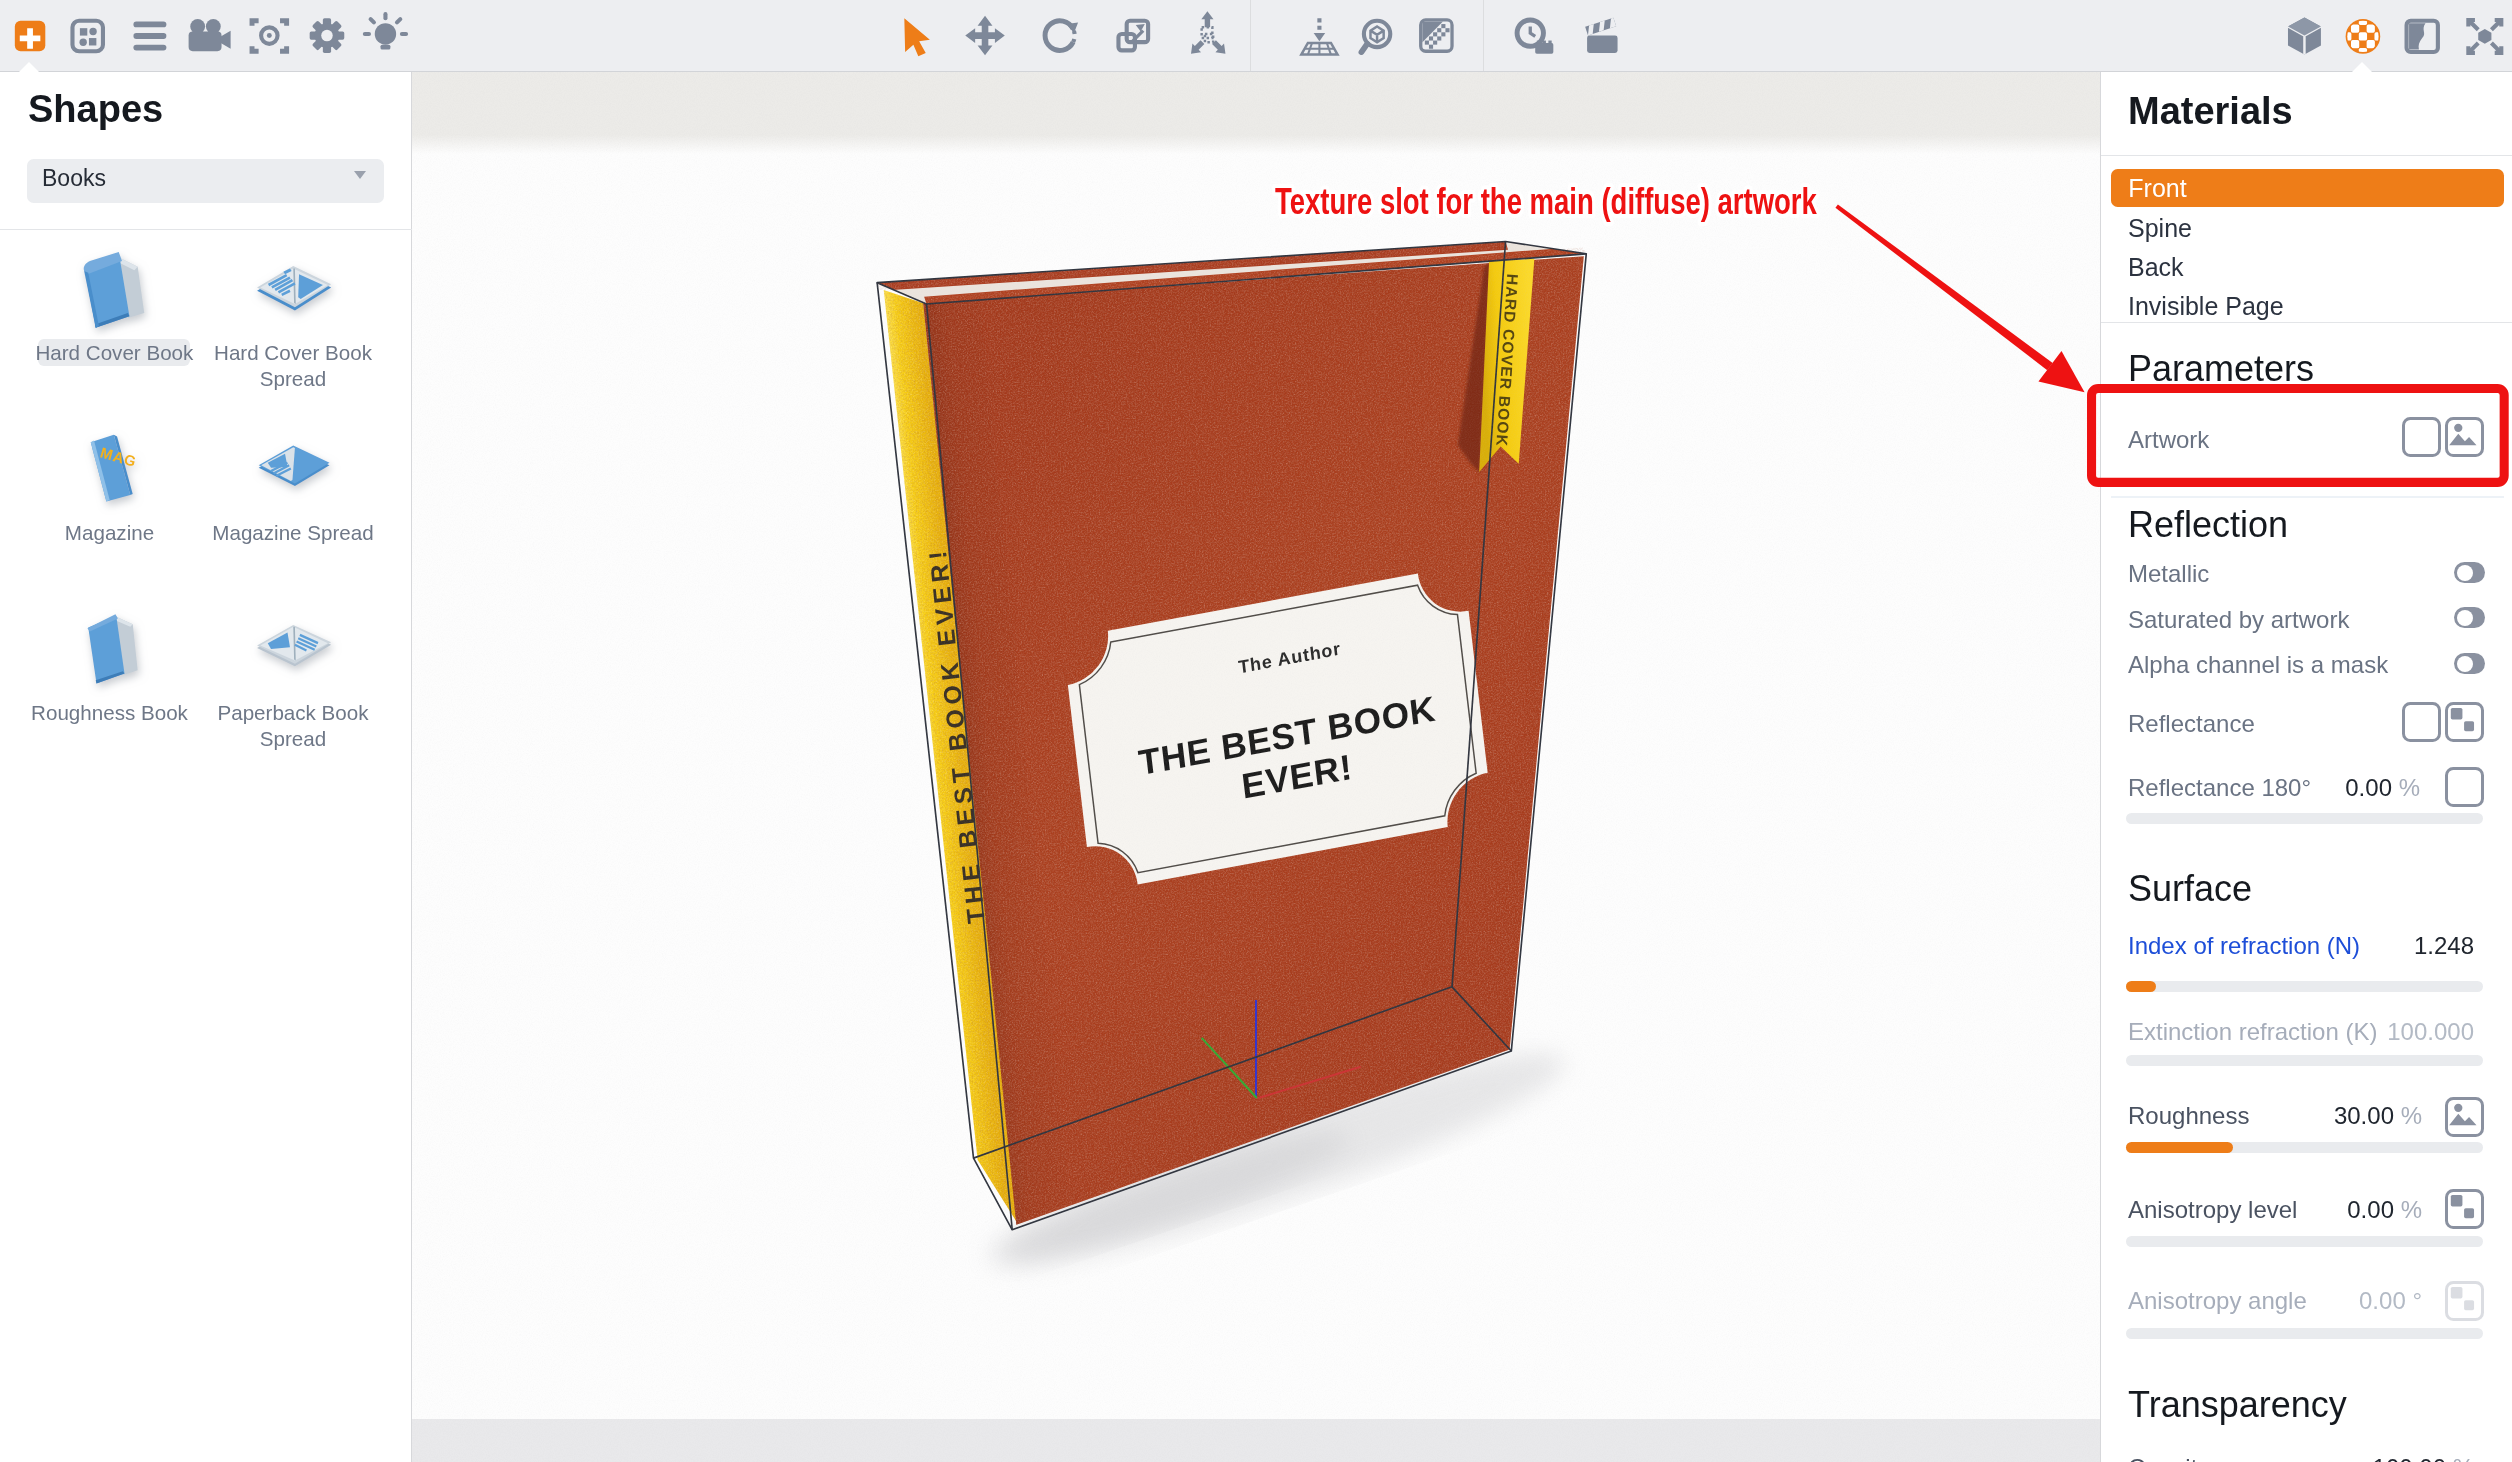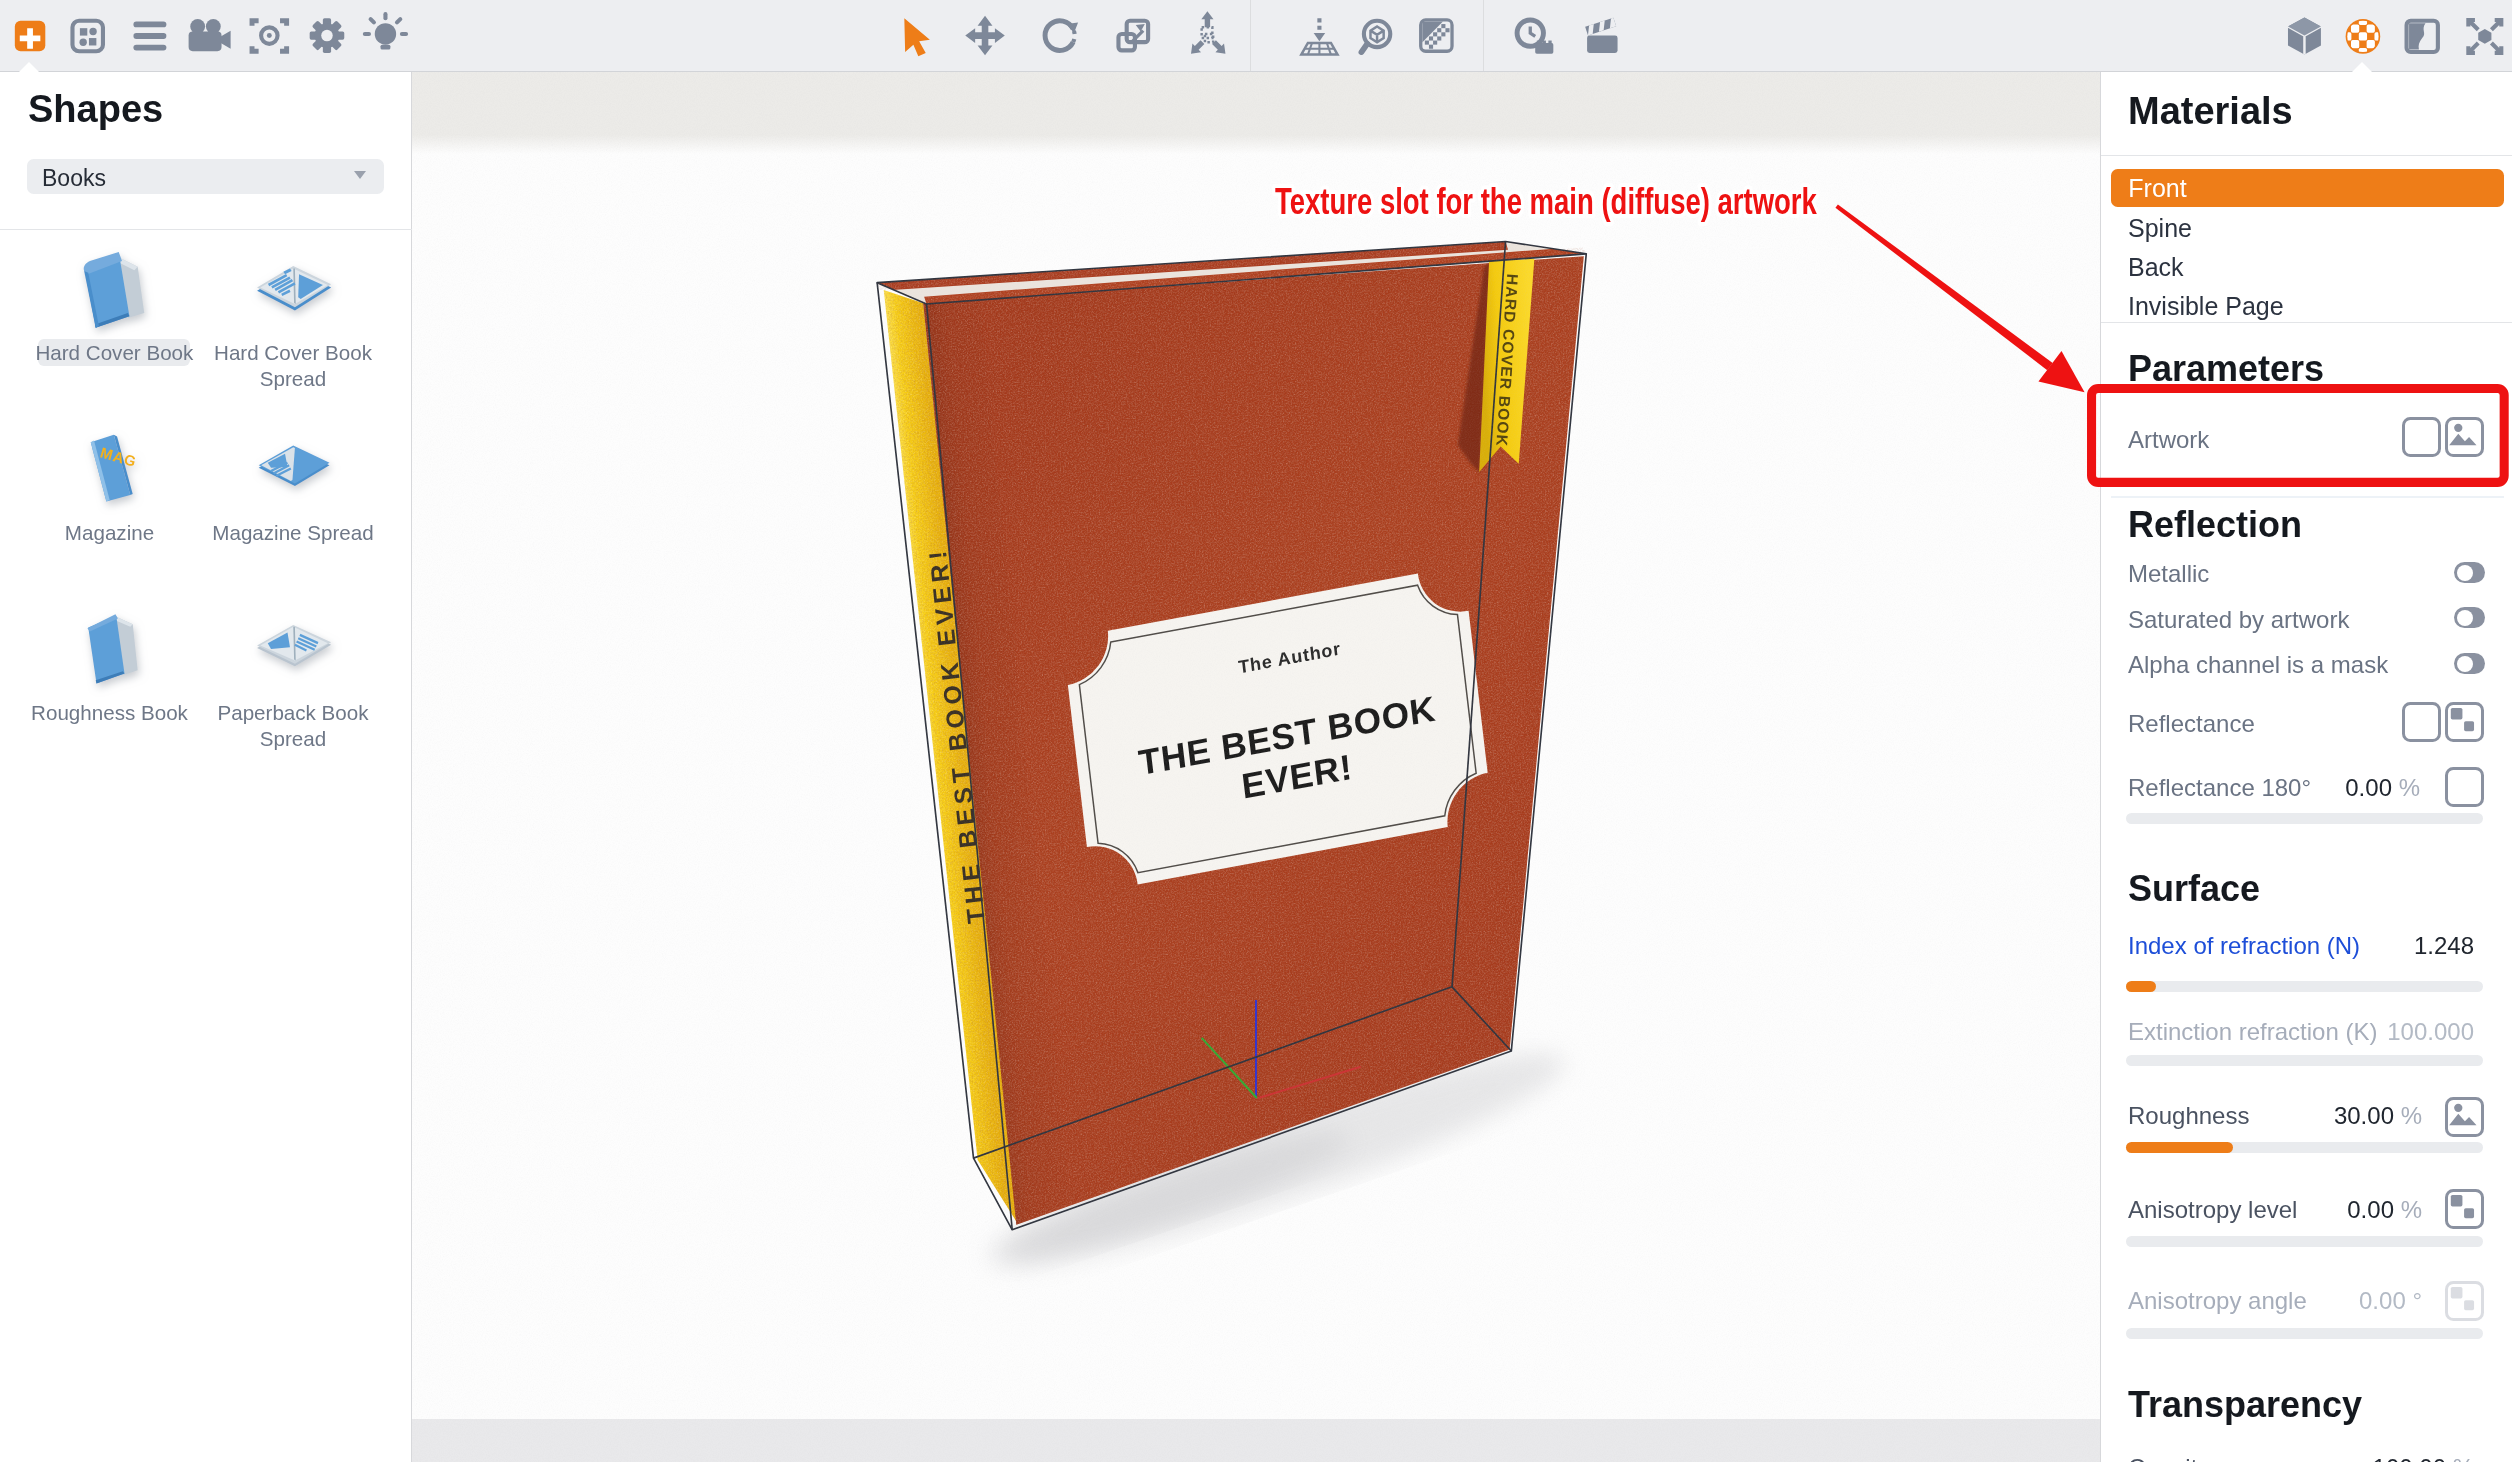--- a/index.html
+++ b/index.html
@@ -16,21 +16,21 @@
   #leftpanel { position:absolute; left:0; top:72px; width:412px; height:1391px;
     background:#fff; border-right:0.8px solid #d7d8db; z-index:20; }
   #rightpanel { position:absolute; left:2100px; top:72px; width:401px; height:1391px;
     background:#fff; border-left:0.8px solid #d7d8db; z-index:20; }
   
   #viewport { position:absolute; left:412px; top:72px; width:1689px; height:1391px;
     background:#fdfdfd; z-index:1; }
   #vtop { position:absolute; left:0; top:0; width:1689px; height:86px; background:linear-gradient(to bottom,#ecebe8 0 63px,#fdfdfd 82px); }
   #vbottom { position:absolute; left:0; top:1347px; width:1689px; height:44px; background:#e9e9eb; }
   .ptitle { position:absolute; font-weight:bold; font-size:38px; color:#15191f; letter-spacing:0px; }
-  .stitle { position:absolute; font-weight:bold; font-size:36px; color:#15191f; }
+  .stitle { position:absolute; font-weight:normal; font-size:36px; color:#15191f; }
   .sep { position:absolute; height:0.8px; background:#e3e5e8; }
   .rowlab { position:absolute; font-size:24px; color:#6a7383; white-space:nowrap; }
   .rowlab.dis { color:#a6adba; }
   .val { position:absolute; font-size:24px; color:#20262f; white-space:nowrap; text-align:right; }
   .val .pct { color:#a6adba; }
   .val.dis { color:#b3bac5; }
   .toggle { position:absolute; width:31px; height:21.4px; background:#8a91a0; border-radius:10.7px; }
   .toggle::after { content:""; position:absolute; left:2.5px; top:2.5px; width:16.5px; height:16.5px;
     background:#fff; border-radius:50%; }
   .sqbtn { position:absolute; width:39px; height:40px; border:3.3px solid #8a91a0; border-radius:8.2px; background:#fff; }
@@ -342,21 +342,21 @@
       <use href="#exArr" transform="rotate(90)"></use>
       <use href="#exArr" transform="rotate(180)"></use>
       <use href="#exArr" transform="rotate(270)"></use>
     </g>
   </svg>
   <div class="notch" style="left:19px"></div>
   <div class="notch" style="left:2352px"></div>
 </div>
 <div id="leftpanel">
   <div class="ptitle" style="left:28px;top:15.7px">Shapes</div>
-  <div style="position:absolute;left:27px;top:87px;width:357px;height:35px;background:#ebedf0;border-radius:6.6px;">
+  <div style="position:absolute;left:27px;top:87px;width:357px;height:44px;background:#ebedf0;border-radius:6.6px;">
     <span style="position:absolute;left:15px;top:5.8px;font-size:23px;color:#262c36">Books</span>
     <span style="position:absolute;right:18px;top:11.5px;width:0;height:0;border-left:6.6px solid transparent;border-right:6.6px solid transparent;border-top:8.2px solid #9aa1ad;"></span>
   </div>
   <div class="sep" style="left:0;top:157px;width:412px"></div>
 
   <svg width="412" height="741" style="position:absolute;left:0;top:157px" viewBox="0 0 500 900">
     <defs>
       <filter id="ishadow" x="-40%" y="-40%" width="180%" height="180%">
         <feDropShadow dx="2" dy="5" stdDeviation="5" flood-color="#9aa0a8" flood-opacity="0.55"></feDropShadow>
       </filter>

